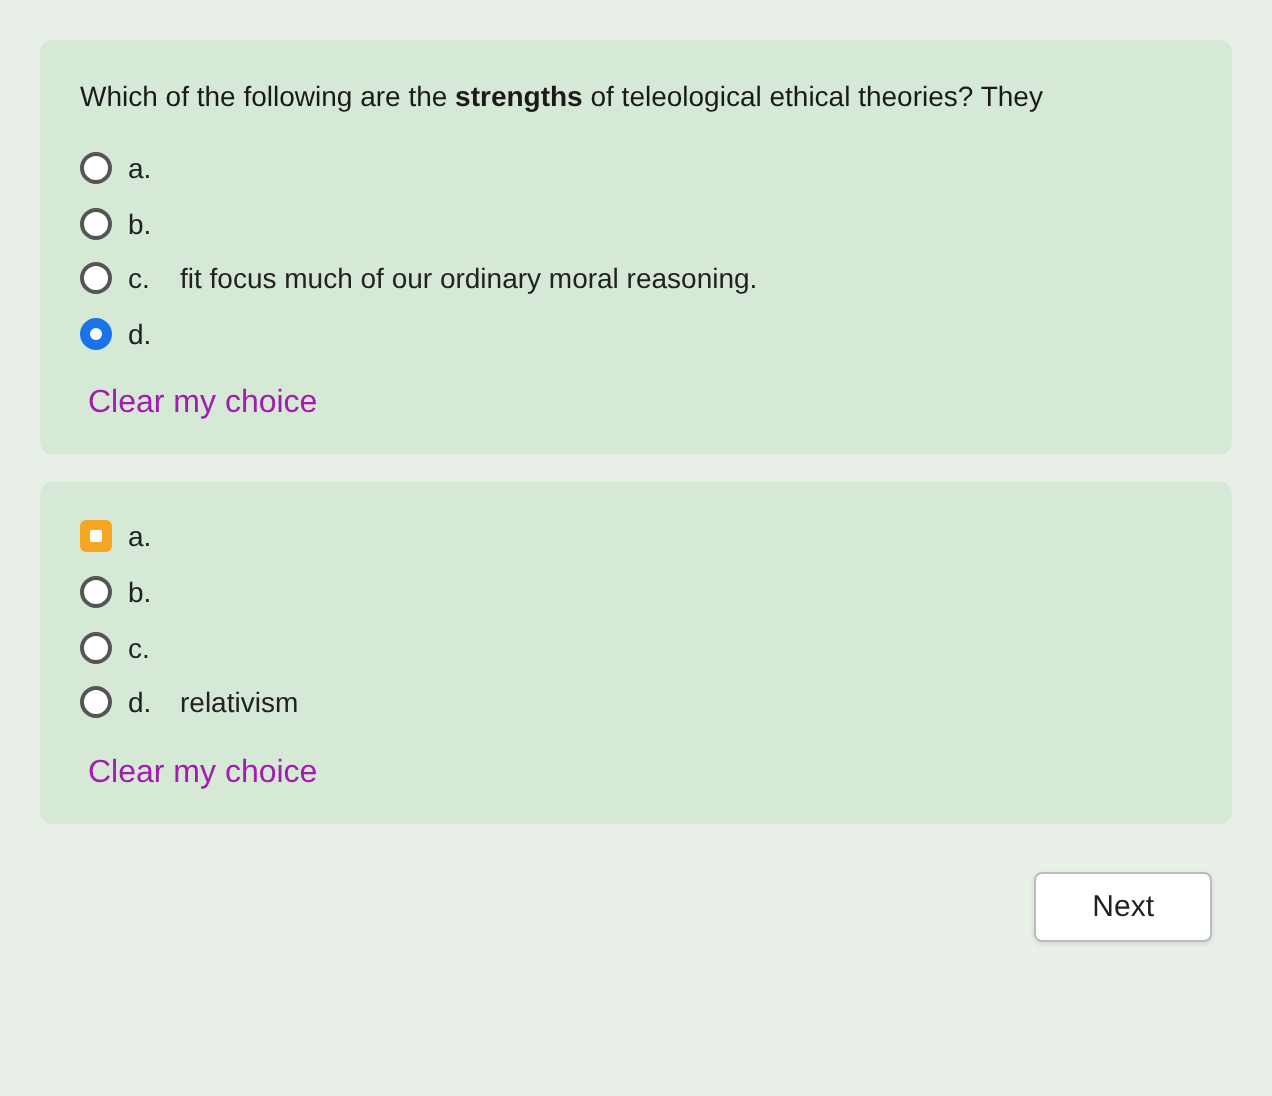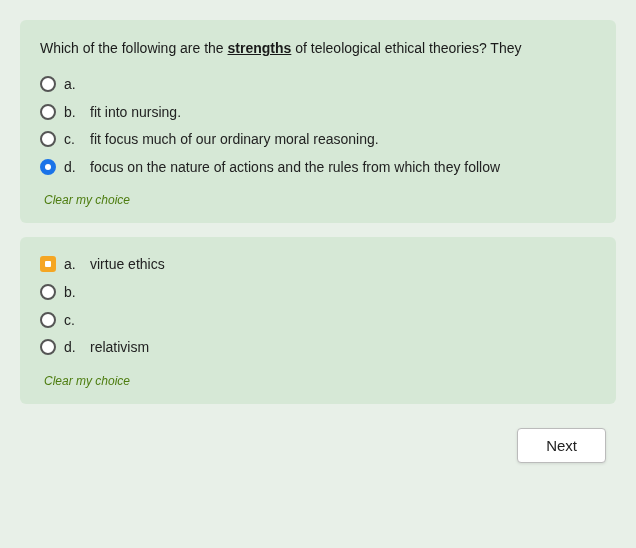--- a/index.html
+++ b/index.html
@@ -22,21 +22,20 @@
 
     .question-text {
       font-size: 14px;
       color: #1a1a1a;
       margin-bottom: 16px;
       line-height: 1.5;
     }
 
     .question-text strong {
       font-weight: bold;
-      text-decoration: underline;
     }
 
     .options-list {
       list-style: none;
       margin-bottom: 12px;
     }
 
     .option-item {
       display: flex;
       align-items: flex-start;
@@ -104,27 +103,26 @@
       color: #222;
     }
 
     .option-letter {
       font-size: 14px;
       color: #222;
       min-width: 18px;
     }
 
     .clear-choice {
-      color: #4d7c0f;
-      font-size: 12px;
+      color: #a21caf;
+      font-size: 16px;
       cursor: pointer;
       margin-left: 4px;
       margin-top: 4px;
       display: inline-block;
-      font-style: italic;
     }
 
     .bottom-bar {
       display: flex;
       justify-content: flex-end;
       padding: 10px 30px 10px 20px;
     }
 
     .next-button {
       background: white;
@@ -154,48 +152,45 @@
       <li class="option-item">
         <label>
           <span class="radio-custom"></span>
           <span class="option-letter">a.</span>
         </label>
       </li>
       <li class="option-item">
         <label>
           <span class="radio-custom"></span>
           <span class="option-letter">b.</span>
-          <span class="option-label">fit into nursing.</span>
         </label>
       </li>
       <li class="option-item">
         <label>
           <span class="radio-custom"></span>
           <span class="option-letter">c.</span>
           <span class="option-label">fit focus much of our ordinary moral reasoning.</span>
         </label>
       </li>
       <li class="option-item">
         <label>
           <span class="radio-custom selected"></span>
           <span class="option-letter">d.</span>
-          <span class="option-label">focus on the nature of actions and the rules from which they follow</span>
         </label>
       </li>
     </ul>
     <span class="clear-choice">Clear my choice</span>
   </div>
 
   <div class="question-card">
     <ul class="options-list">
       <li class="option-item">
         <label>
           <span class="radio-custom selected-square"></span>
           <span class="option-letter">a.</span>
-          <span class="option-label">virtue ethics</span>
         </label>
       </li>
       <li class="option-item">
         <label>
           <span class="radio-custom"></span>
           <span class="option-letter">b.</span>
         </label>
       </li>
       <li class="option-item">
         <label>

